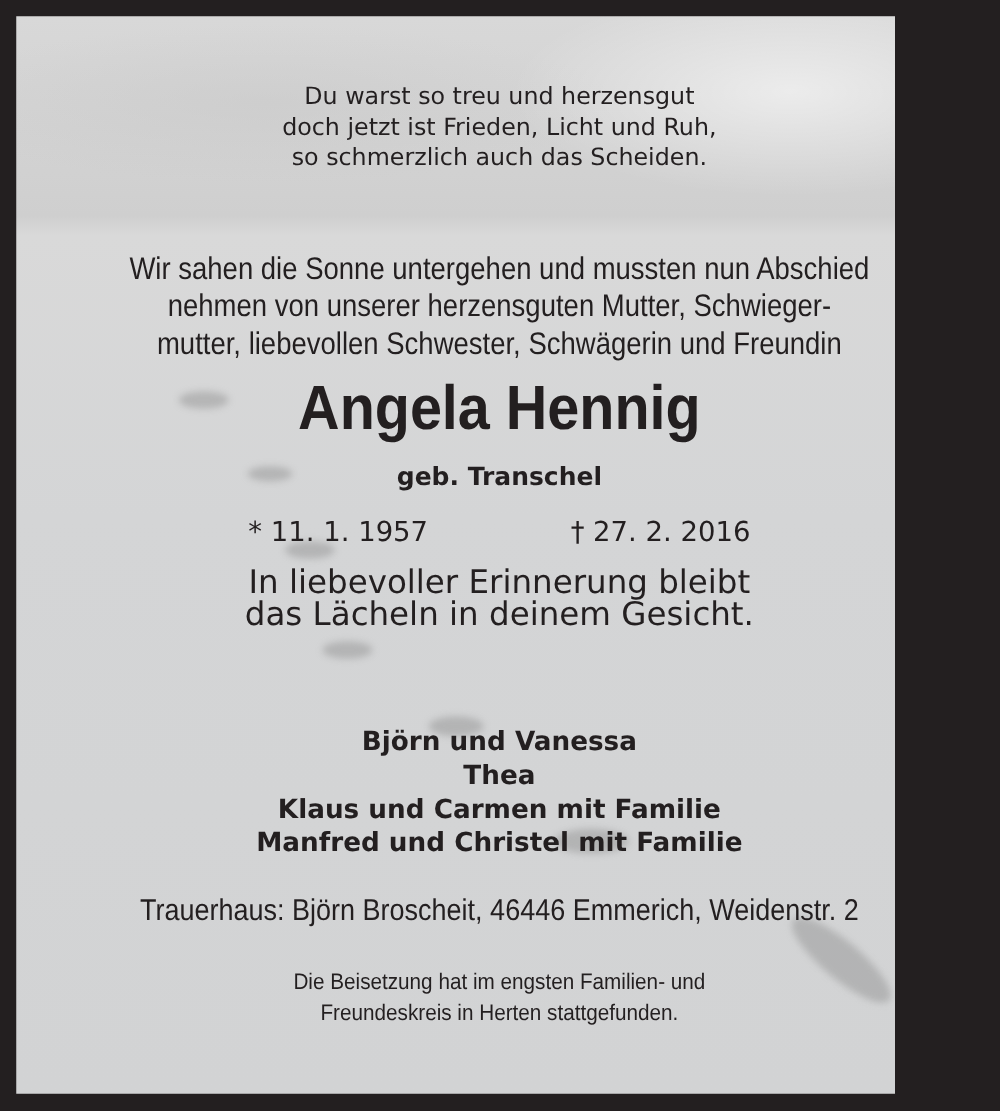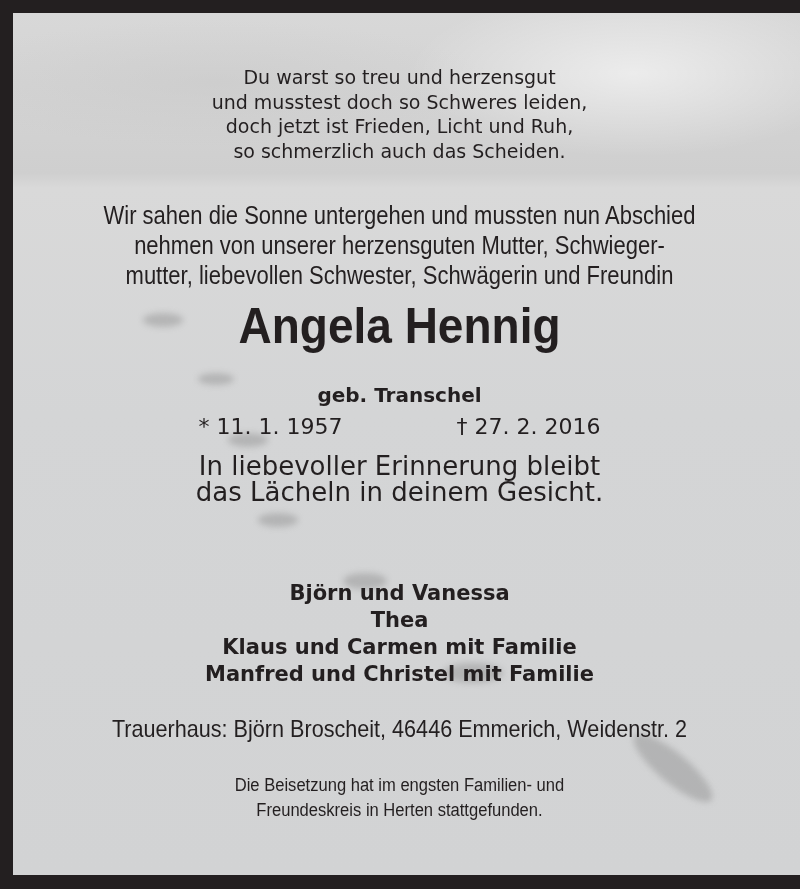--- a/index.html
+++ b/index.html
@@ -1,30 +1,30 @@
 <!DOCTYPE html>
 <html><head>
 <meta charset="utf-8">
 <style>
   html, body { margin:0; padding:0; }
   body { width:800px; height:889px; background:#231f20; position:relative; overflow:hidden; }
   .panel {
-    position:absolute; left:13px; top:13px; width:787px; height:862px;
+    position:absolute; left:13px; top:13px; width:703px; height:862px;
     background:
       radial-gradient(ellipse 320px 120px at 620px 60px, rgba(255,255,255,0.55), rgba(255,255,255,0) 70%),
       radial-gradient(ellipse 400px 90px at 200px 70px, rgba(200,200,200,0.5), rgba(200,200,200,0) 70%),
       linear-gradient(180deg, #d8d8d8 0px, #cfcfcf 160px, #d9d9d9 175px, #d4d5d6 400px, #d2d3d4 862px);
     font-family: "DejaVu Sans", sans-serif; color:#231f20;
   }
   .step { position:absolute; background:rgba(120,120,120,0.35); border-radius:50%; filter:blur(3px); }
   .line { position:absolute; left:0; width:773px; text-align:center; white-space:nowrap; }
   .poem { font-size:19px; line-height:24.5px; top:52px; }
   .intro { font-family:"Liberation Sans", sans-serif; font-size:25px; line-height:30px; top:187px; transform:scaleX(0.88); }
   .name { font-family:"Liberation Sans", sans-serif; font-weight:bold; font-size:50px; line-height:56px; top:285px; transform:scaleX(0.92); }
-  .born { font-weight:bold; font-size:20px; top:370px; }
+  .born { font-weight:bold; font-size:20px; top:356px; }
   .dates { font-size:22px; top:401px; }
   .dates span { display:inline-block; }
   .memory { font-size:26px; line-height:26px; top:440px; }
   .family { font-weight:bold; font-size:21px; line-height:27px; top:525px;margin-top:42px; }
   .address { font-family:"Liberation Sans", sans-serif; font-size:24px; top:702px; transform:scaleX(0.9); }
   .funeral { font-family:"Liberation Sans", sans-serif; font-size:18px; line-height:25px; top:760px; transform:scaleX(0.92); }
 </style>
 </head>
 <body>
 
@@ -32,21 +32,20 @@
   <div class="step" style="left:130px;top:300px;width:40px;height:14px;"></div>
   <div class="step" style="left:185px;top:360px;width:36px;height:12px;"></div>
   <div class="step" style="left:215px;top:420px;width:40px;height:14px;"></div>
   <div class="step" style="left:245px;top:500px;width:40px;height:14px;"></div>
   <div class="step" style="left:330px;top:560px;width:44px;height:16px;"></div>
   <div class="step" style="left:430px;top:650px;width:60px;height:20px;"></div>
   <div class="step" style="left:610px;top:740px;width:100px;height:30px;transform:rotate(40deg);"></div>
 
   <div class="line poem">
     <div>Du warst so treu und herzensgut</div>
-    <div>und musstest doch so Schweres leiden,</div>
     <div>doch jetzt ist Frieden, Licht und Ruh,</div>
     <div>so schmerzlich auch das Scheiden.</div>
   </div>
 
   <div class="line intro">
     <div>Wir sahen die Sonne untergehen und mussten nun Abschied</div>
     <div>nehmen von unserer herzensguten Mutter, Schwieger-</div>
     <div>mutter, liebevollen Schwester, Schwägerin und Freundin</div>
   </div>
 

